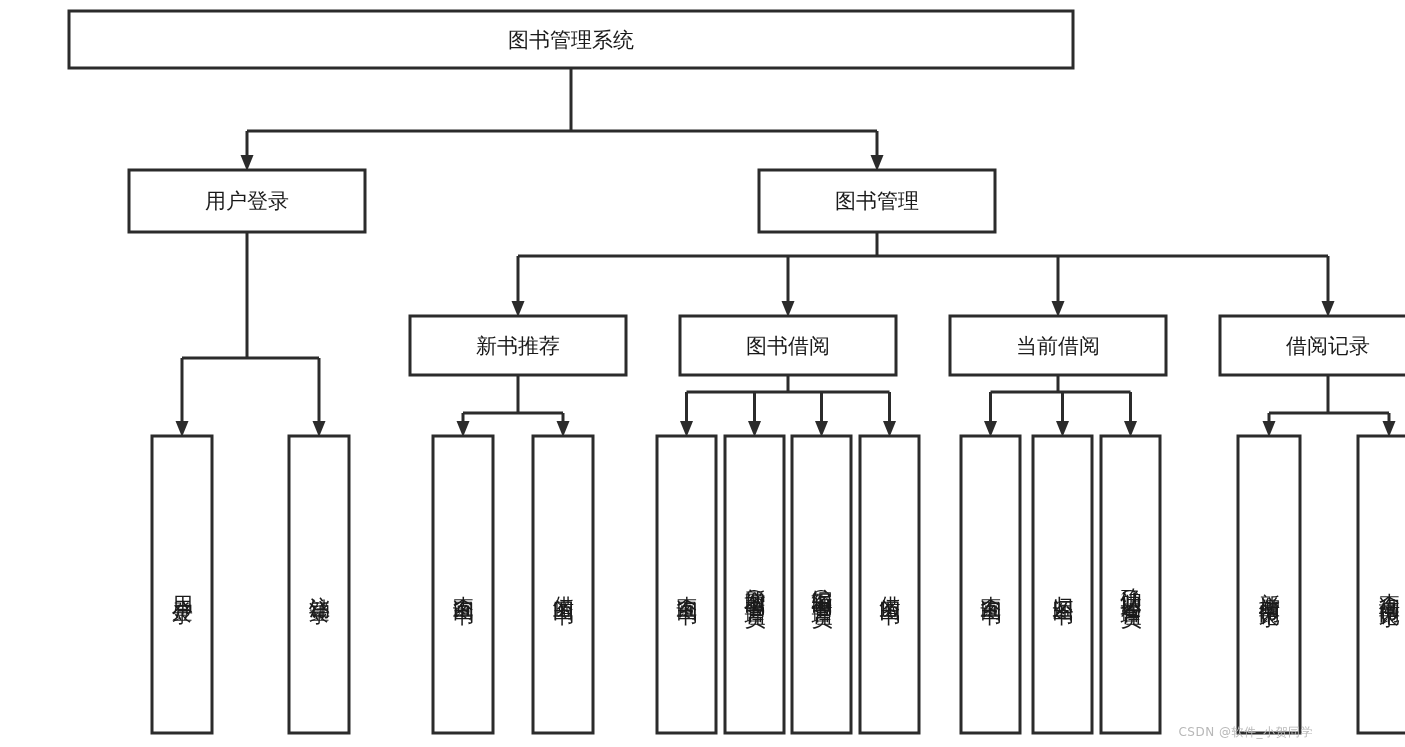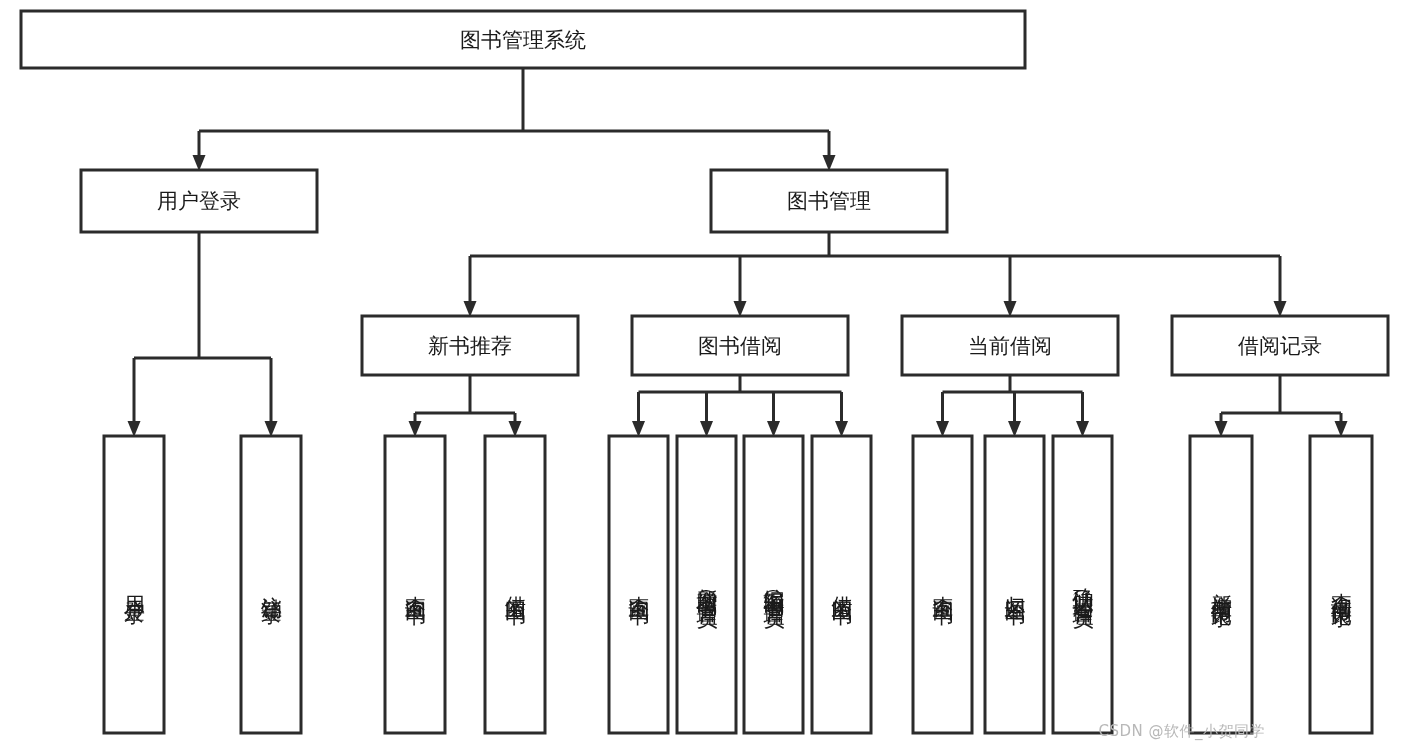--- a/index.html
+++ b/index.html
@@ -12,20 +12,21 @@
     width: 1405px;
     height: 747px;
     font-family: "DejaVu Sans", "Liberation Sans", sans-serif;
     overflow: hidden;
   }
   #diagram-root {
     position: relative;
     width: 1277px;
     height: 747px;
     background: #ffffff;
+    margin-left: 48px;
   }
   svg.diagram-canvas {
     position: absolute;
     top: 0;
     left: 0;
     width: 1405px;
     height: 747px;
   }
   .node-rect {
     fill: #ffffff;
@@ -65,21 +66,21 @@
     line-height: 1.0;
     color: #1a1a1a;
     letter-spacing: 3px;
     white-space: nowrap;
   }
   .watermark {
     position: absolute;
     right: 12px;
     bottom: 6px;
     font-family: "DejaVu Sans", "Liberation Sans", sans-serif;
-    font-size: 15px;
+    font-size: 12px;
     color: #b8b8b8;
     letter-spacing: 0.5px;
     white-space: nowrap;
     pointer-events: none;
   }
 </style>
 </head>
 <body>
 
 <div id="diagram-root">

